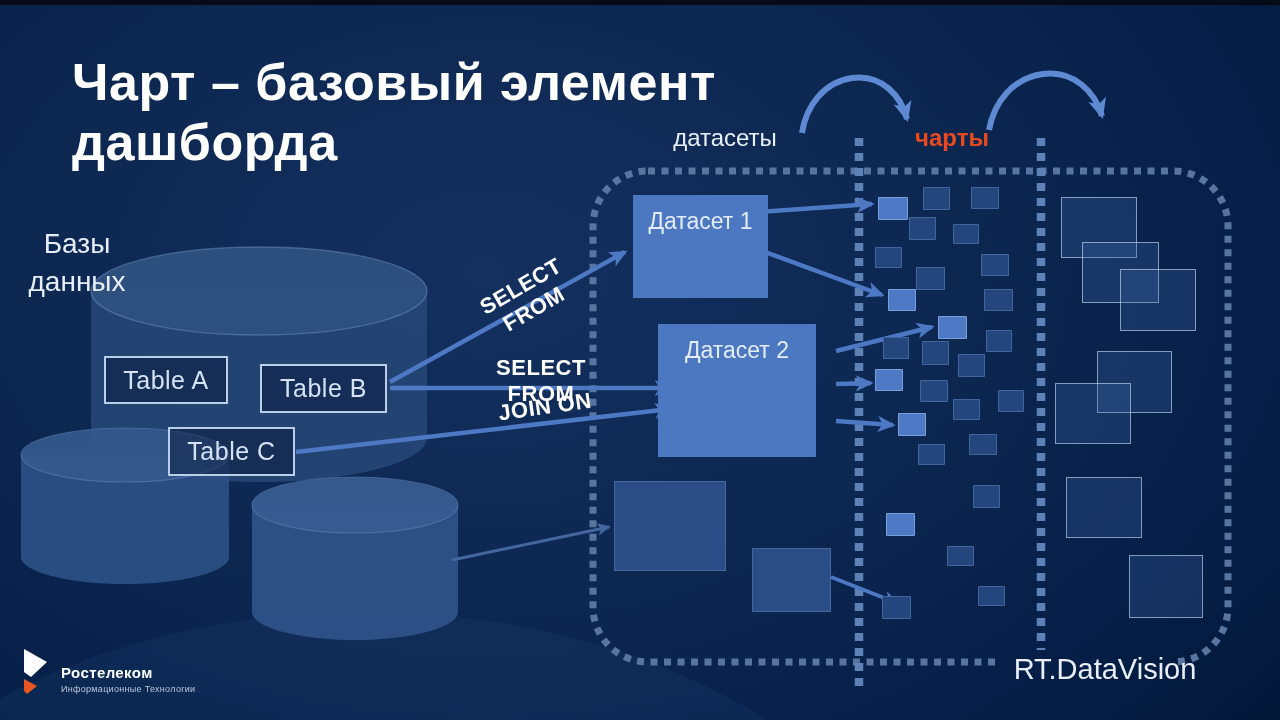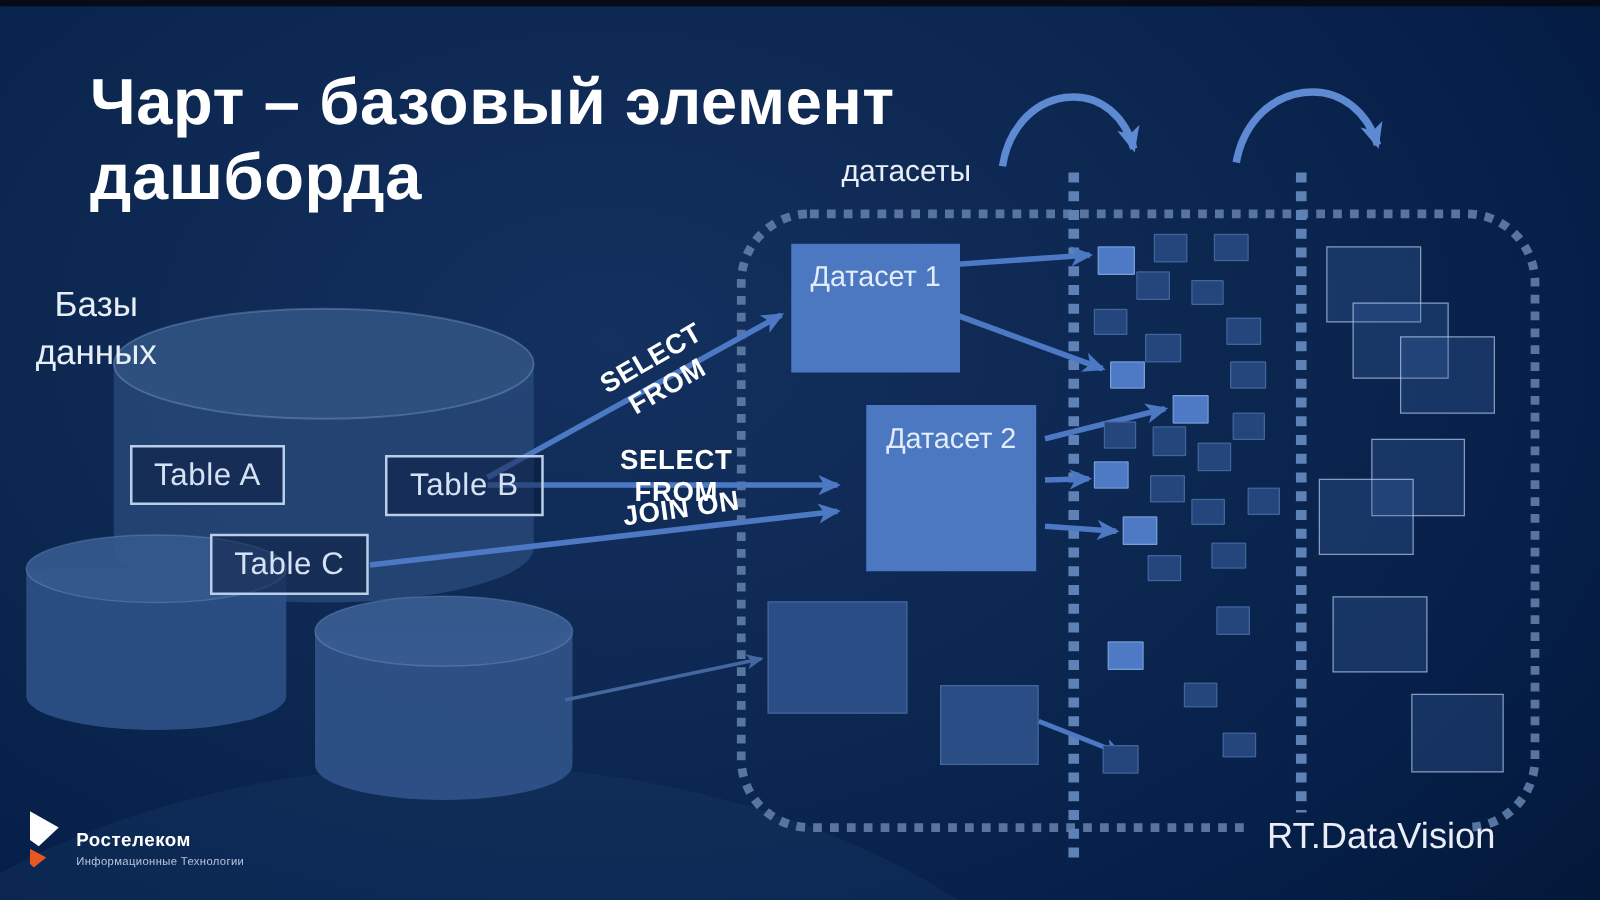--- a/index.html
+++ b/index.html
@@ -98,39 +98,40 @@
   </svg>
 
   <h1 class="title">Чарт – базовый элемент
 дашборда</h1>
   <div class="db-label">Базы
 данных</div>
 
   <div class="table-box" style="left:104px;top:356px;width:124px;height:48px;">
     <span>Table A</span>
   </div>
-  <div class="table-box" style="left:260px;top:364px;width:127px;height:49px;margin-left:48px;">
+  <div class="table-box" style="left:260px;top:364px;width:127px;height:49px;">
     <span>Table B</span>
   </div>
   <div class="table-box" style="left:168px;top:427px;width:127px;height:49px;">
     <span>Table C</span>
   </div>
 
   <div class="sql-label" style="left:450px;top:272px;width:155px;transform:rotate(-30deg);">SELECT FROM</div>
   <div class="sql-label" style="left:463px;top:355px;width:156px;">SELECT FROM</div>
   <div class="sql-label" style="left:494px;top:394px;width:102px;transform:rotate(-8deg);">JOIN ON</div>
 
   <div class="dataset-box" style="left:633px;top:195px;width:135px;height:103px;">
     <span>Датасет 1</span>
   </div>
-  <div class="dataset-box" style="left:693px;top:324px;width:136px;height:133px;">
+  <div class="dataset-box" style="left:658px;top:324px;width:158px;height:133px;">
     <span>Датасет 2</span>
   </div>
 
   <div class="flow-label" style="left:645px;top:124px;">датасеты</div>
+  <div class="flow-label orange" style="left:872px;top:124px;color:#e8491f;">чарты</div>
 
   <div class="layer" id="plain-squares">
       <div class="plain-sq" style="left: 614px; top: 481px; width: 112px; height: 90px;"></div>
       <div class="plain-sq" style="left: 752px; top: 548px; width: 79px; height: 64px;"></div>
     </div>
   <div class="layer" id="chart-squares">
       <div class="chart-sq bright" style="left: 878px; top: 197px; width: 30px; height: 23px;"></div>
       <div class="chart-sq bright" style="left: 888px; top: 289px; width: 28px; height: 22px;"></div>
       <div class="chart-sq bright" style="left: 938px; top: 316px; width: 29px; height: 23px;"></div>
       <div class="chart-sq bright" style="left: 875px; top: 369px; width: 28px; height: 22px;"></div>

